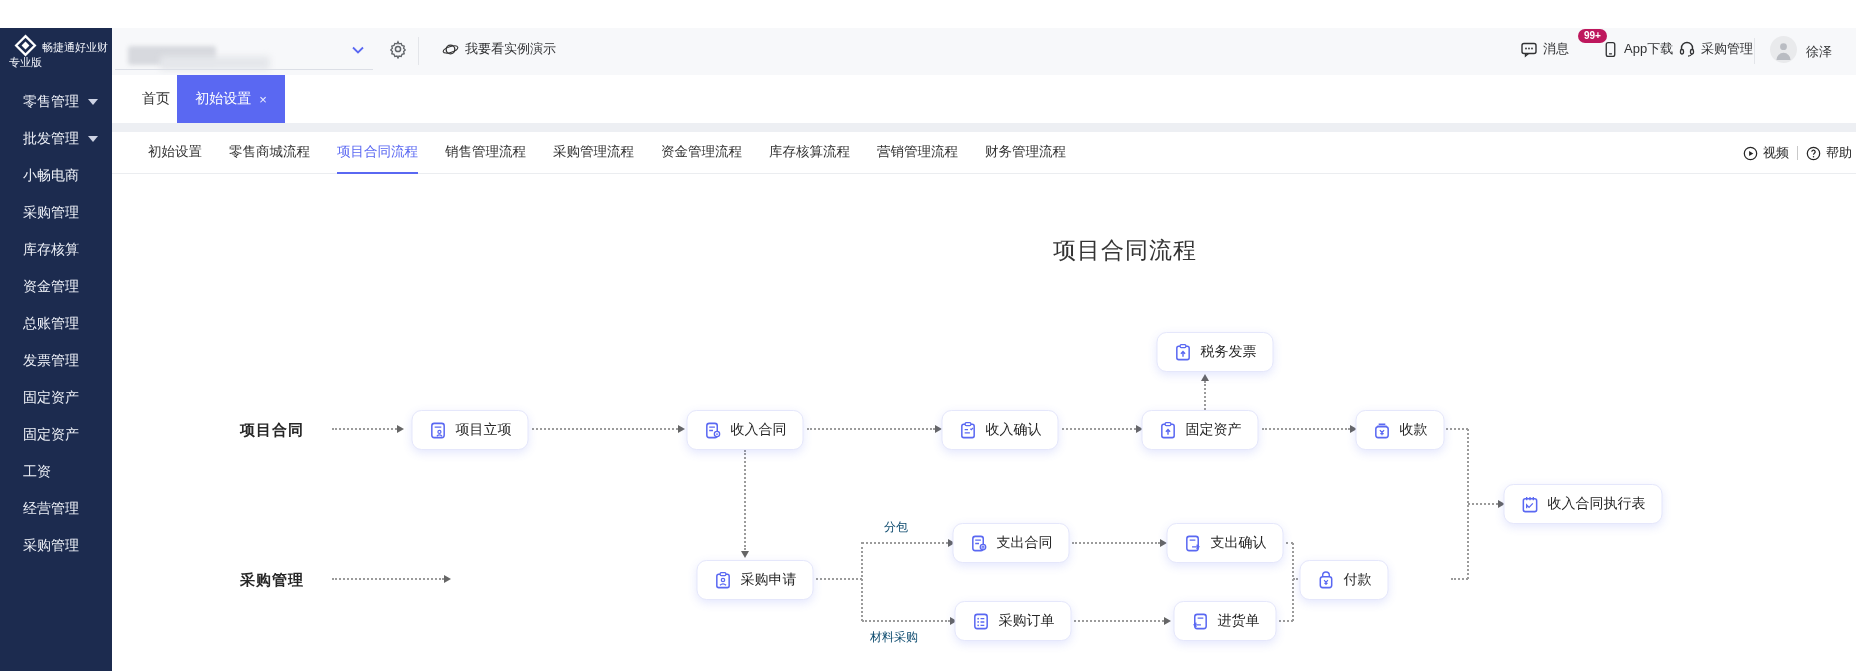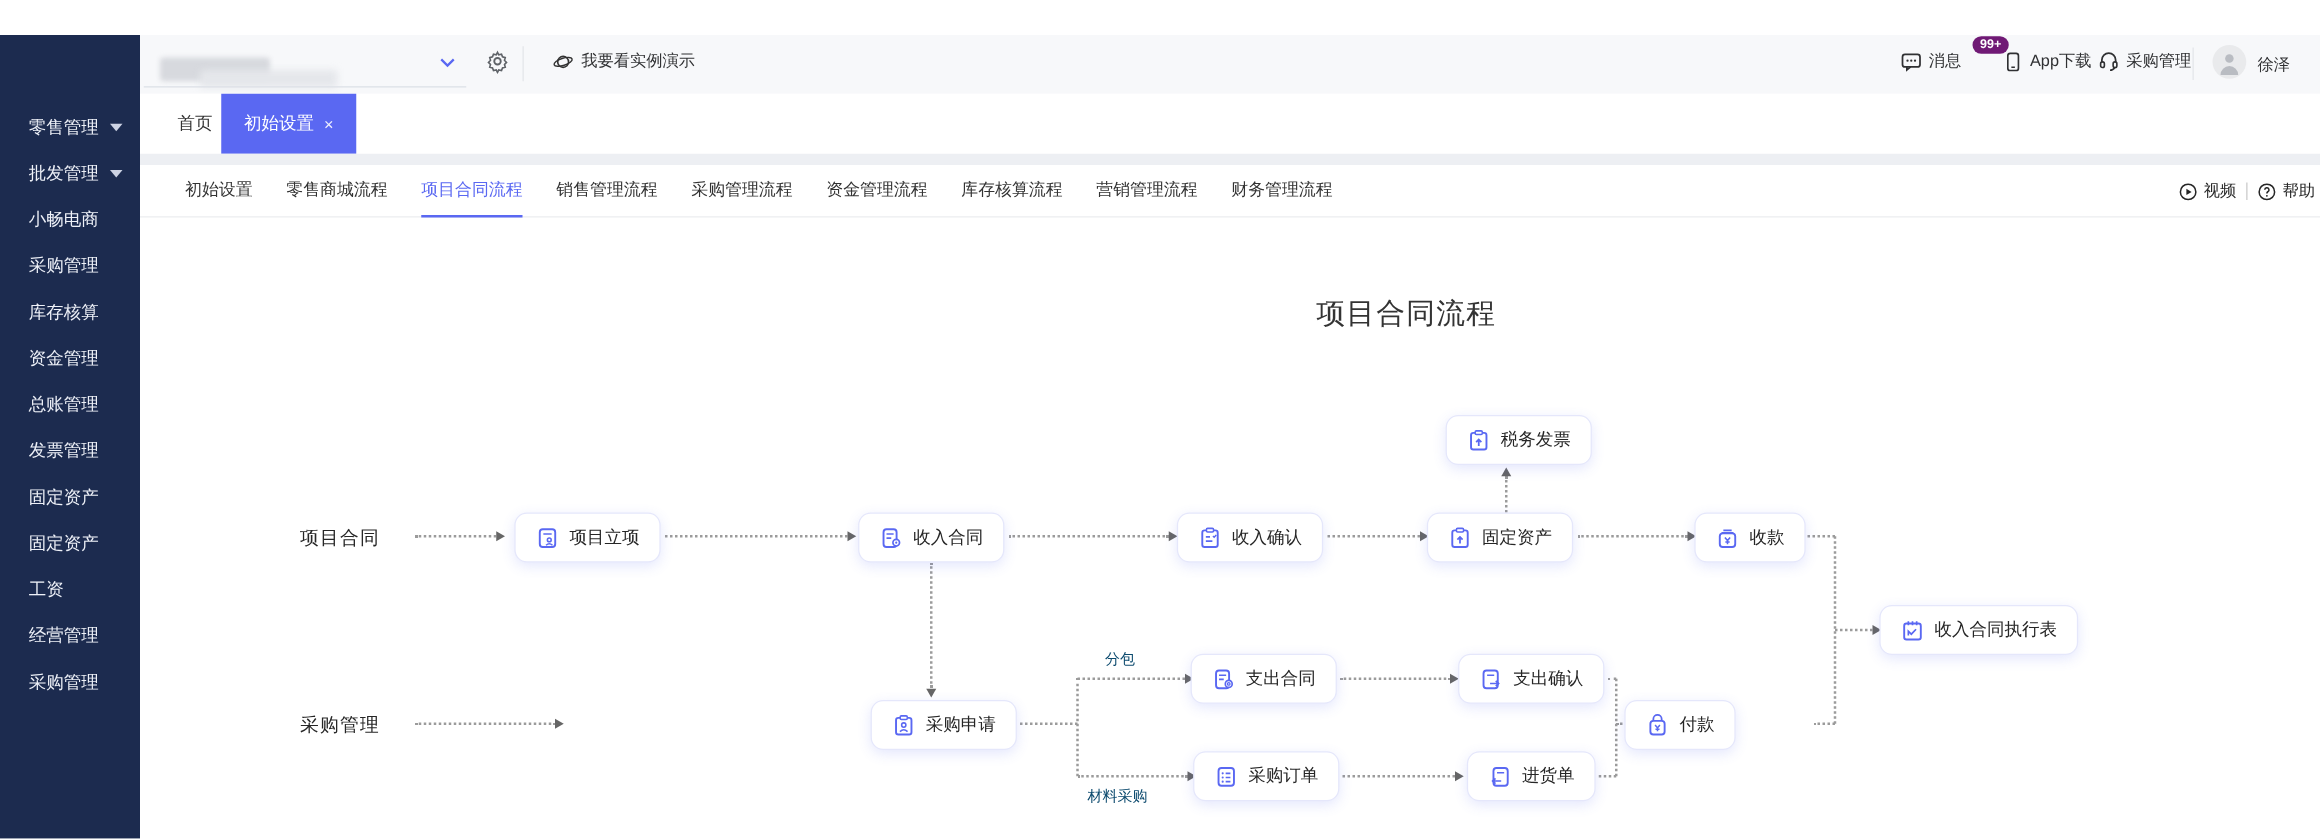--- a/index.html
+++ b/index.html
@@ -23,21 +23,21 @@
   
   .header { position:absolute; left:112px; top:28px; width:1744px; height:47px; background:#f7f8fa; }
   .search-underline { position:absolute; left:3px; top:41px; width:258px; border-bottom:1px solid #dcdfe6; }
   .blur-blob1 { position:absolute; left:16px; top:18px; width:88px; height:19px; background:#d7d9de; filter:blur(2px); border-radius:3px; }
   .blur-blob2 { position:absolute; left:48px; top:28px; width:110px; height:14px; background:#e5e7eb; filter:blur(3px); border-radius:3px; }
   .hdr-chevron { position:absolute; left:238px; top:14px; }
   .hdr-gear { position:absolute; left:276px; top:11px; cursor:pointer; }
   .hdr-div1 { position:absolute; left:306px; top:9px; width:1px; height:28px; background:#e3e5e9; }
   .demo-link { position:absolute; left:330px; top:12px; display:flex; align-items:center; gap:6px; font-size:13px; color:#303133; cursor:pointer; white-space:nowrap; }
   .tr-item { position:absolute; top:12px; display:flex; align-items:center; gap:5px; font-size:13px; color:#303133; cursor:pointer; white-space:nowrap;text-align:center; }
-  .badge99 { position:absolute; left:1466px; top:1px; background:#701a75; color:#fff; font-size:10px; line-height:14px; padding:0 6px; border-radius:8px; font-weight:bold; }
+  .badge99 { position:absolute; left:1466px; top:1px; background:#be185d; color:#fff; font-size:10px; line-height:14px; padding:0 6px; border-radius:8px; font-weight:bold; }
   .hdr-div2 { position:absolute; left:1642px; top:10px; width:1px; height:26px; background:#e3e5e9; }
   .avatar { position:absolute; left:1658px; top:8px; width:27px; height:27px; border-radius:50%; background:#e9eaec; overflow:hidden; }
   .avatar svg { display:block; margin:5px auto 0; }
   .username { position:absolute; left:1694px; top:15px; font-size:13px; color:#303133; white-space:nowrap; }
 
   
   .wintab-bar { position:absolute; left:112px; top:75px; width:1744px; height:48px; background:#ffffff; }
   .wintab-home { position:absolute; left:20px; top:0; height:48px; display:flex; align-items:center; font-size:14px; color:#333; cursor:pointer; padding:0 10px; }
   .wintab-active { position:absolute; left:65px; top:0; width:108px; height:48px; background:#5a68f2; color:#fff; font-size:14px; display:flex; align-items:center; justify-content:center; gap:8px; cursor:pointer; }
   .wintab-close { font-size:13px; cursor:pointer; opacity:.9; }
@@ -49,21 +49,21 @@
   .subtab-bar { position:absolute; left:0; top:0; width:1744px; height:42px; border-bottom:1px solid #ebedf0; }
   .subtabs { position:absolute; left:36px; top:0; height:42px; display:flex; gap:27px; align-items:stretch; }
   .subtab { display:flex; align-items:center; font-size:13.5px; color:#333; cursor:pointer; border-bottom:2px solid transparent; white-space:nowrap; }
   .subtab.active { color:#5a68f2; border-bottom-color:#5a68f2; }
   .panel-tools { position:absolute; right:4px; top:0; height:42px; display:flex; align-items:center; gap:8px; font-size:13px; color:#262626; }
   .ptool { display:flex; align-items:center; gap:5px; cursor:pointer; white-space:nowrap; }
   .ptool-div { width:1px; height:14px; background:#c9c9c9; }
 
   
   .flow-title { position:absolute; left:900px; top:103px; width:226px; text-align:center; font-size:23px; color:#333; font-weight:500; letter-spacing:1px; }
-  .lane-label { position:absolute; font-size:15px; color:#262626; letter-spacing:1px; white-space:nowrap; }
+  .lane-label { position:absolute; font-size:15px; color:#262626; letter-spacing:1px; white-space:nowrap;font-weight:bold; }
   .edge-label { position:absolute; font-size:12px; color:#0c4a6e; white-space:nowrap; }
 
   .fnode { position:absolute; transform:translate(-50%,-50%); display:inline-flex; align-items:center; gap:8px;
            height:40px; padding:0 16px; background:#fff; border:1px solid #e5e7fb; border-radius:10px;
            box-shadow:0 3px 10px rgba(90,104,242,.16); font-size:14px; color:#262626; white-space:nowrap; cursor:pointer; }
   .fnode svg { flex:none; }
 
   .dash-h { position:absolute; border-top:2px dotted #9b9b9b; }
   .dash-v { position:absolute; border-left:2px dotted #9b9b9b; }
   .arr-r { position:absolute; width:0; height:0; border-top:4px solid transparent; border-bottom:4px solid transparent; border-left:7px solid #666; }
@@ -155,20 +155,28 @@
       <path d="M8 9.5 l2 2.4 l2 -2.4 M10 11.9 v2.8 M8.3 13 h3.4" fill="none" stroke="#5a68f2" stroke-width="1.3"></path>
     </symbol>
   </defs>
 </svg>
 
 <div class="screen">
 
   <div class="os-strip"></div>
 
   <nav class="sidebar">
+    <div class="logo-block">
+      <svg class="logo-mark" width="25" height="25" viewBox="0 0 24 24">
+        <path d="M12 3 L21 12 L12 21 L3 12 Z" fill="none" stroke="#fff" stroke-width="2.2"></path>
+        <path d="M12 8.2 L15.8 12 L12 15.8 L8.2 12 Z" fill="#fff"></path>
+      </svg>
+      <span class="brand1">畅捷通好业财</span>
+      <span class="brand2">专业版</span>
+    </div>
     <div class="side-menu">
       <div class="side-item">
           <span>零售管理</span>
           <span class="caret-down"></span>
         </div>
       <div class="side-item">
           <span>批发管理</span>
           <span class="caret-down"></span>
         </div>
       <div class="side-item">

